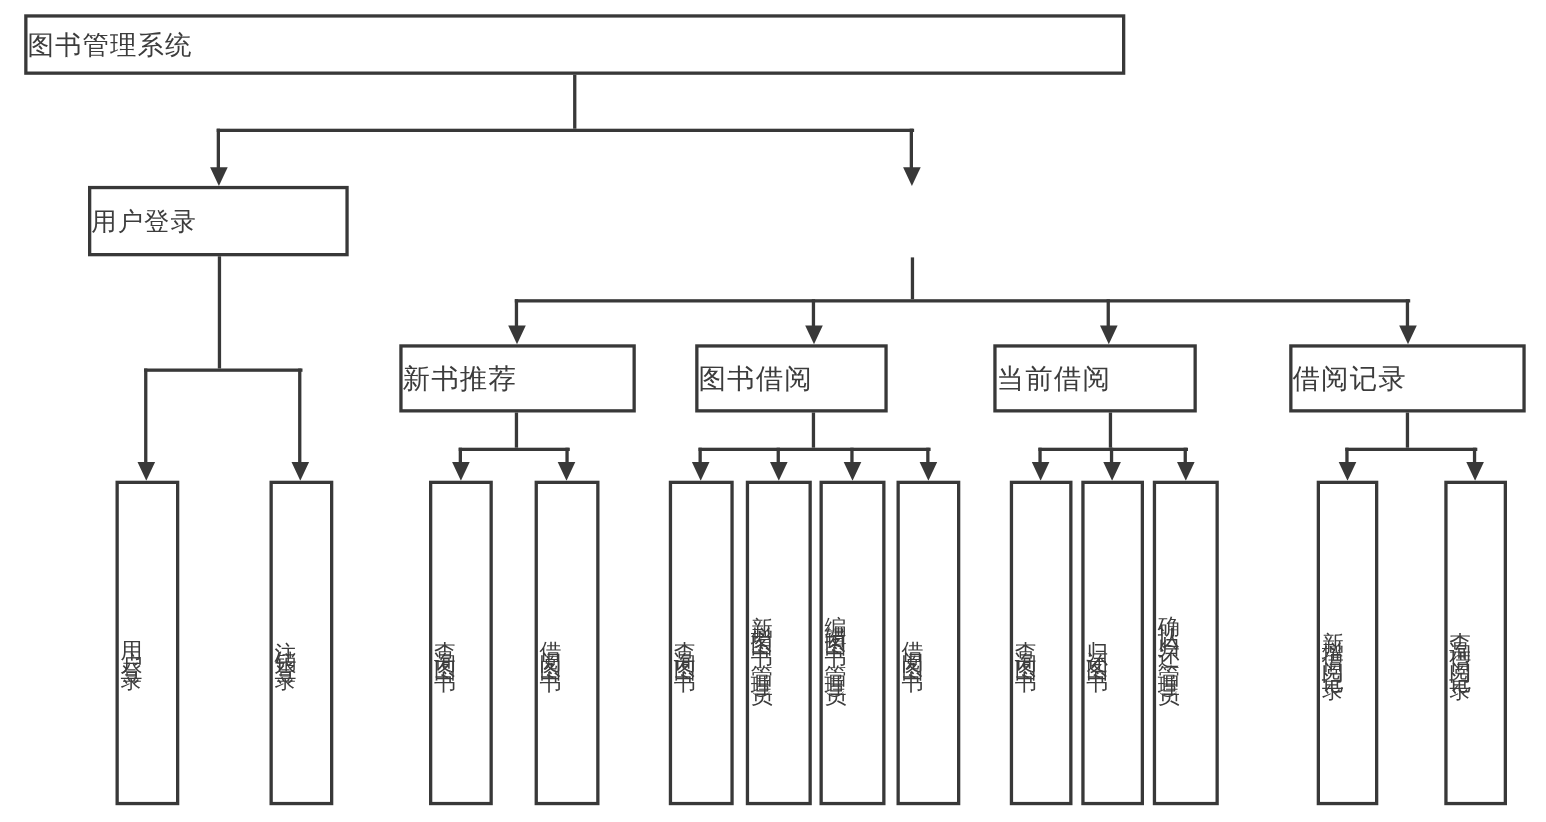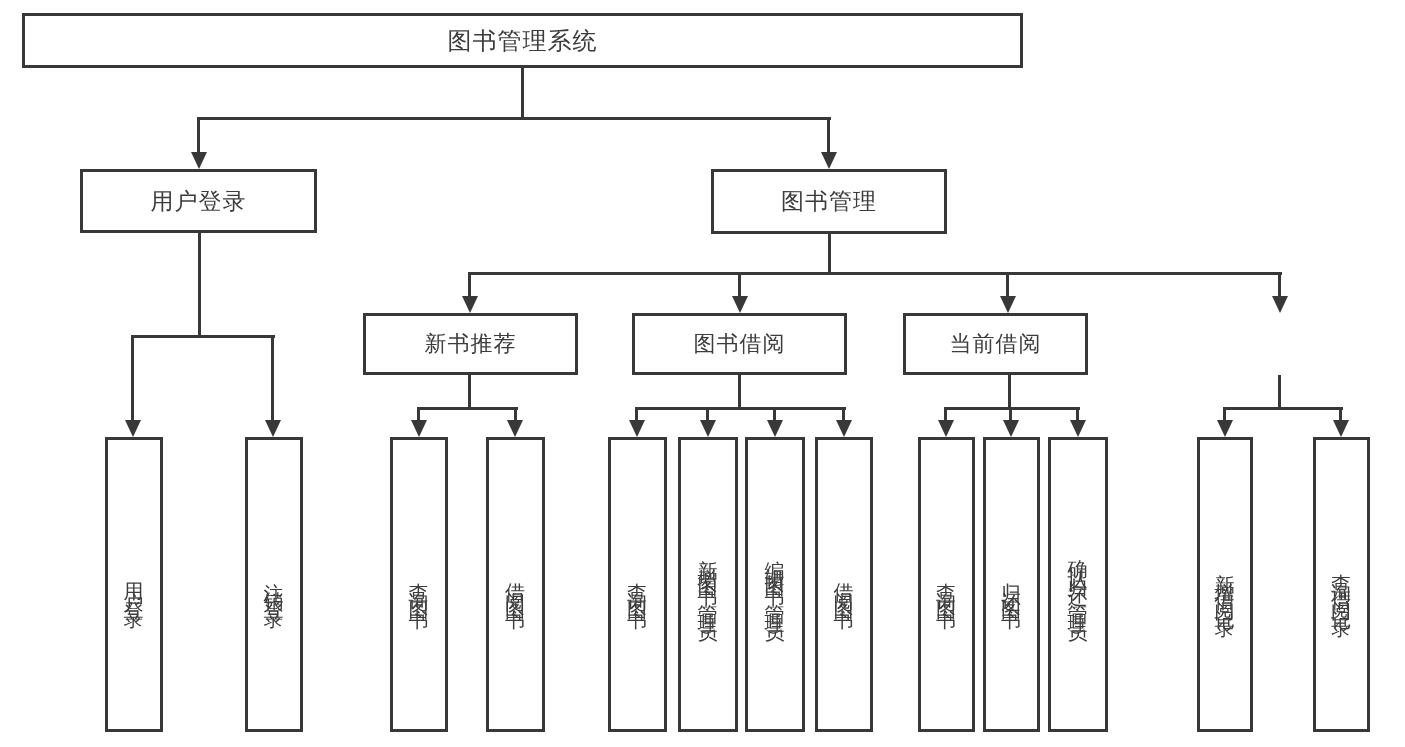--- a/index.html
+++ b/index.html
@@ -11,26 +11,26 @@
     color:#3c3c3c;
     overflow:hidden;
   }
   .box{
     position:absolute;
     box-sizing:border-box;
     border:3px solid #383838;
     background:#ffffff;
     display:flex;
     align-items:center;
-    justify-content:center;
+    justify-content:flex-start;
     color:#3c3c3c;
   }
   .lv1{font-size:24px;letter-spacing:1px;}
   .lv2{font-size:23px;letter-spacing:1px;}
-  .lv3{font-size:22px;letter-spacing:1px;}
+  .lv3{font-size:25px;letter-spacing:1px;}
   .leaf{font-size:20px;}
   .leaf .vtext{
     writing-mode:vertical-rl;
     text-orientation:mixed;
     letter-spacing:9px;
     line-height:1.1;
   }
   .hline,.vline{position:absolute;background:#383838;}
   .hline{height:3px;}
   .vline{width:3px;}
@@ -61,23 +61,20 @@
   <div class="vline" style="left:521px;top:68px;height:49px;"></div>
   <div class="hline" style="left:197px;top:117px;width:634px;"></div>
   <div class="vline" style="left:197px;top:117px;height:36px;"></div>
   <div class="arrow" style="left:191px;top:152px;"></div>
   <div class="vline" style="left:827px;top:117px;height:36px;"></div>
   <div class="arrow" style="left:821px;top:152px;"></div>
 
   <div class="box lv2" style="left:80px;top:169px;width:237px;height:64px;">
     <span>用户登录</span>
   </div>
-  <div class="box lv2" style="left:711px;top:169px;width:236px;height:65px;">
-    <span>图书管理</span>
-  </div>
 
   <div class="vline" style="left:198px;top:233px;height:102px;"></div>
   <div class="hline" style="left:131px;top:335px;width:144px;"></div>
   <div class="vline" style="left:131px;top:335px;height:86px;"></div>
   <div class="arrow" style="left:125px;top:420px;"></div>
   <div class="vline" style="left:271px;top:335px;height:86px;"></div>
   <div class="arrow" style="left:265px;top:420px;"></div>
 
   <div class="vline" style="left:828px;top:234px;height:38px;"></div>
   <div class="hline" style="left:468px;top:272px;width:814px;"></div>
@@ -86,25 +83,28 @@
   <div class="vline" style="left:738px;top:272px;height:25px;"></div>
   <div class="arrow" style="left:732px;top:296px;"></div>
   <div class="vline" style="left:1006px;top:272px;height:25px;"></div>
   <div class="arrow" style="left:1000px;top:296px;"></div>
   <div class="vline" style="left:1278px;top:272px;height:25px;"></div>
   <div class="arrow" style="left:1272px;top:296px;"></div>
 
   <div class="box lv3" style="left:363px;top:313px;width:215px;height:62px;">
     <span>新书推荐</span>
   </div>
-  <div class="box lv3" style="left:632px;top:313px;width:215px;height:62px;">
+  <div class="box lv3" style="left:632px;top:313px;width:175px;height:62px;">
     <span>图书借阅</span>
   </div>
   <div class="box lv3" style="left:903px;top:313px;width:185px;height:62px;">
     <span>当前借阅</span>
+  </div>
+  <div class="box lv3" style="left:1172px;top:313px;width:215px;height:62px;">
+    <span>借阅记录</span>
   </div>
 
   <div class="vline" style="left:468px;top:375px;height:32px;"></div>
   <div class="hline" style="left:417px;top:407px;width:101px;"></div>
   <div class="vline" style="left:417px;top:407px;height:14px;"></div>
   <div class="arrow" style="left:411px;top:420px;"></div>
   <div class="vline" style="left:514px;top:407px;height:14px;"></div>
   <div class="arrow" style="left:507px;top:420px;"></div>
 
   <div class="vline" style="left:738px;top:375px;height:32px;"></div>

